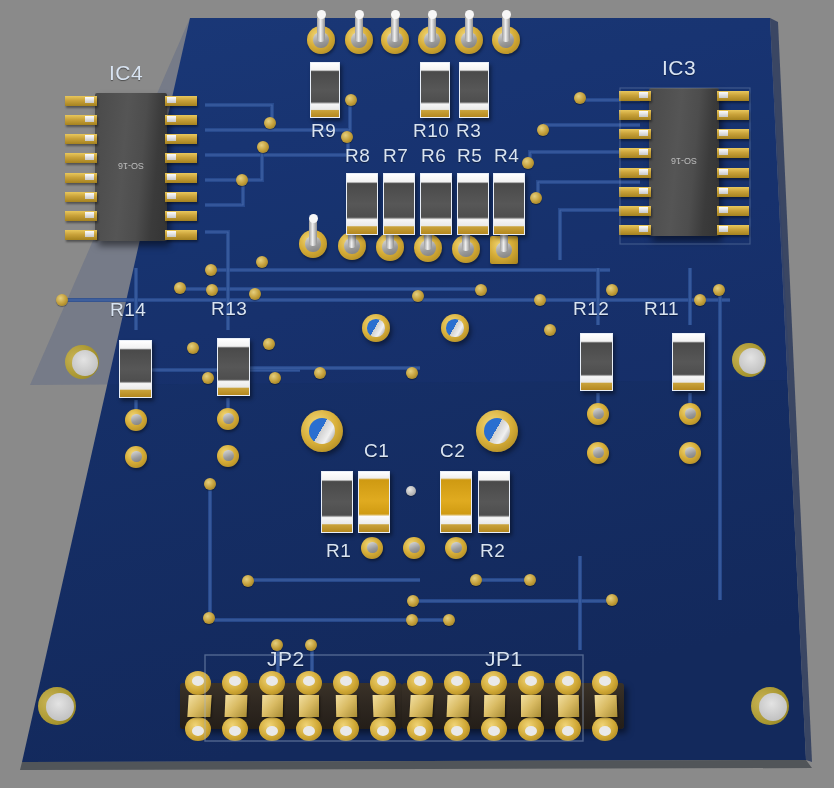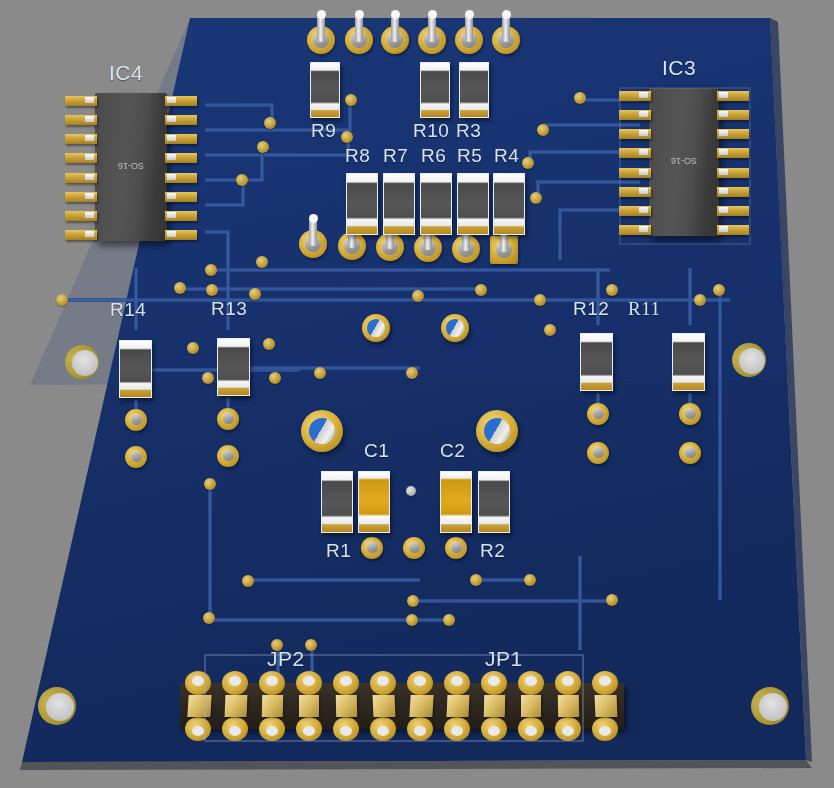--- a/index.html
+++ b/index.html
@@ -500,21 +500,21 @@
       <div class="lbl" style="left: 457px; top: 145px;">R5</div>
       <div class="res" style="left: 493px; top: 173px; width: 32px; height: 62px;"></div>
       <div class="lbl" style="left: 494px; top: 145px;">R4</div>
       <div class="res" style="left: 119px; top: 340px; width: 33px; height: 58px;"></div>
       <div class="lbl" style="left: 110px; top: 299px;">R14</div>
       <div class="res" style="left: 217px; top: 338px; width: 33px; height: 58px;"></div>
       <div class="lbl" style="left: 211px; top: 298px;">R13</div>
       <div class="res" style="left: 580px; top: 333px; width: 33px; height: 58px;"></div>
       <div class="lbl" style="left: 573px; top: 298px;">R12</div>
       <div class="res" style="left: 672px; top: 333px; width: 33px; height: 58px;"></div>
-      <div class="lbl" style="left: 628px; top: 298px; font-family: Liberation Serif, serif;">R11</div>
+      <div class="lbl" style="left: 644px; top: 298px;">R11</div>
       <div class="res" style="left: 321px; top: 471px; width: 32px; height: 62px;"></div>
       <div class="lbl" style="left: 326px; top: 540px;">R1</div>
       <div class="res" style="left: 478px; top: 471px; width: 32px; height: 62px;"></div>
       <div class="lbl" style="left: 480px; top: 540px;">R2</div>
       <div class="cap" style="left: 358px; top: 471px; width: 32px; height: 62px;"></div>
       <div class="lbl" style="left: 364px; top: 440px;">C1</div>
       <div class="cap" style="left: 440px; top: 471px; width: 32px; height: 62px;"></div>
       <div class="lbl" style="left: 440px; top: 440px;">C2</div>
       <div class="hdr" style="left: 180px; top: 683px; width: 222px; height: 46px;"></div>
       <div class="hdrpad" style="left: 185px; top: 671px; width: 26px; height: 24px;">

